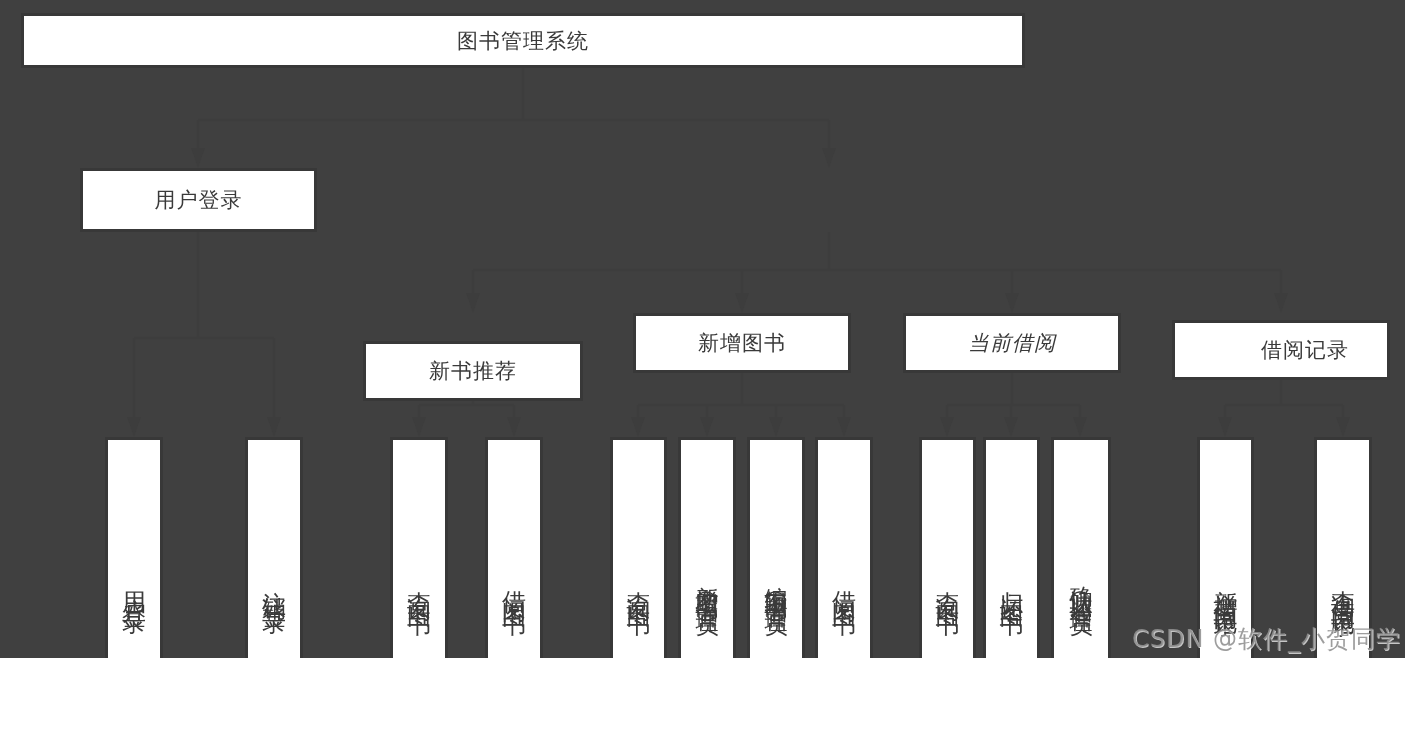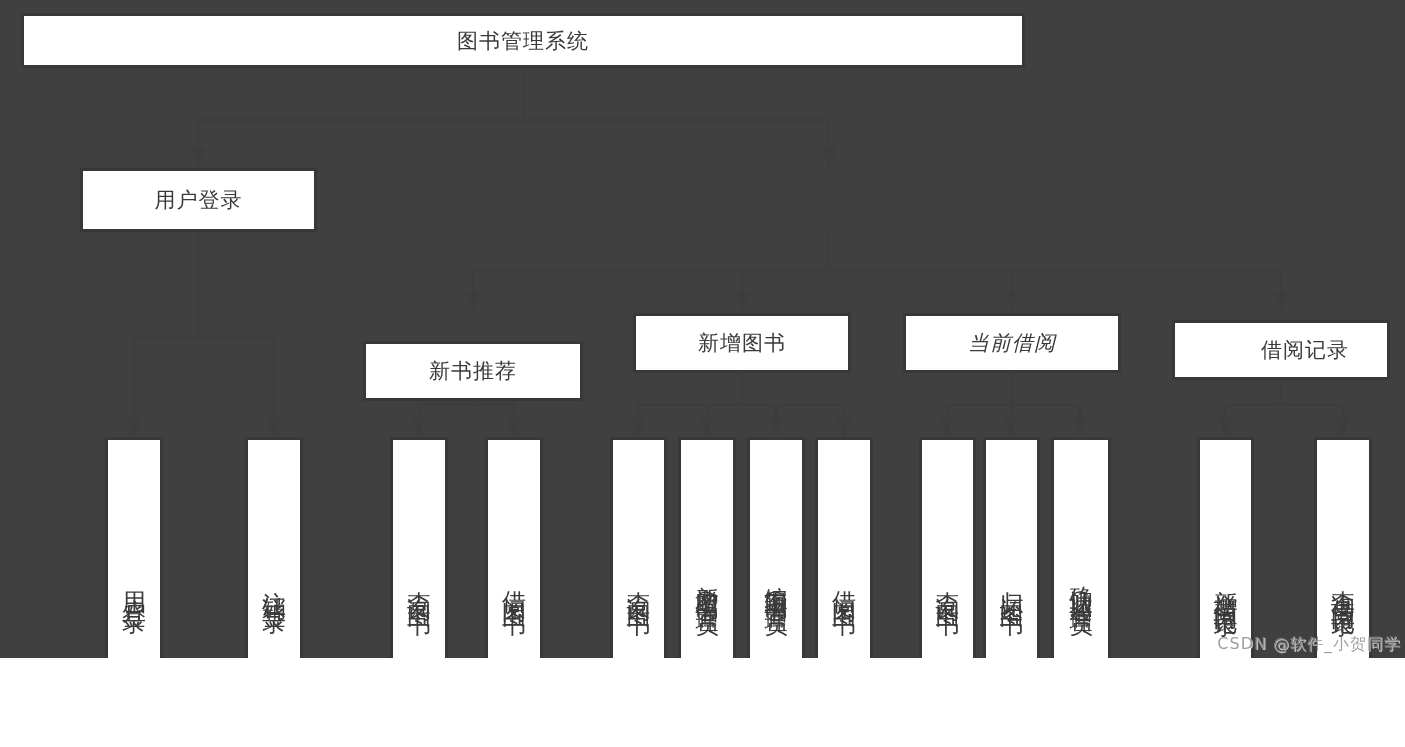--- a/index.html
+++ b/index.html
@@ -42,21 +42,21 @@
     text-orientation: mixed;
     font-size: 24px;
     line-height: 1;
     letter-spacing: 7px;
     color: #3a3a3a;
   }
   .watermark {
     position: absolute;
     right: 4px;
     bottom: 3px;
-    font-size: 16px;
+    font-size: 24px;
     letter-spacing: 1px;
     color: rgba(143, 143, 143, 0.88);
     text-shadow: 1px 1px 0 rgba(255,255,255,0.7);
     white-space: nowrap;
     z-index: 5;
   }
 </style>
 </head>
 <body>
 

